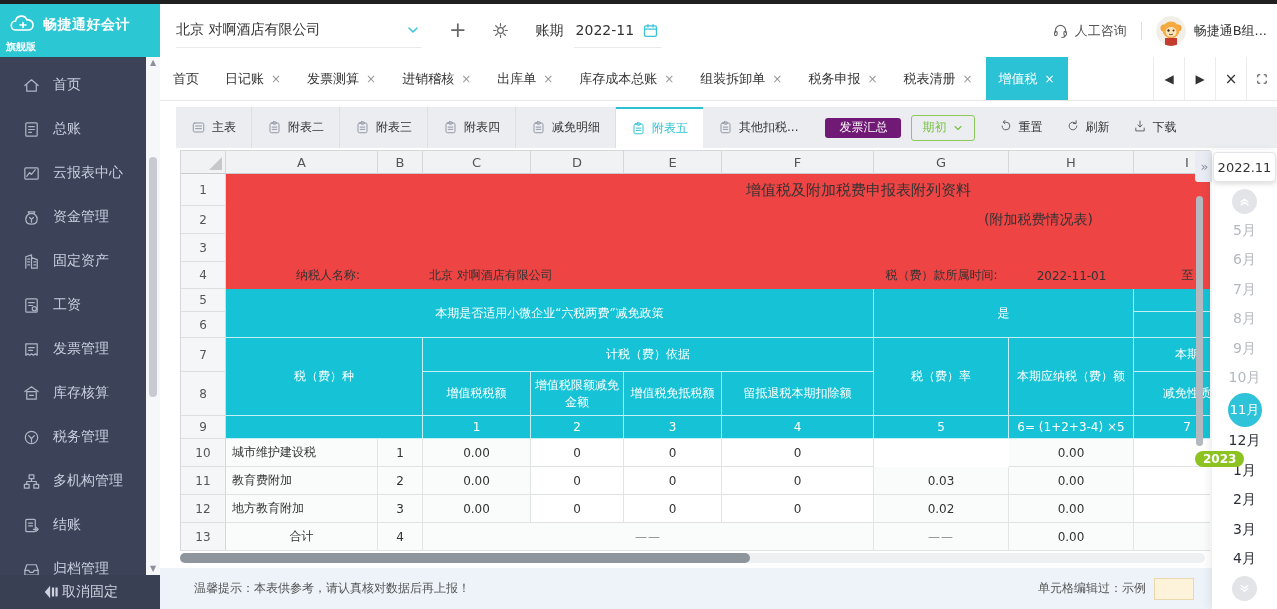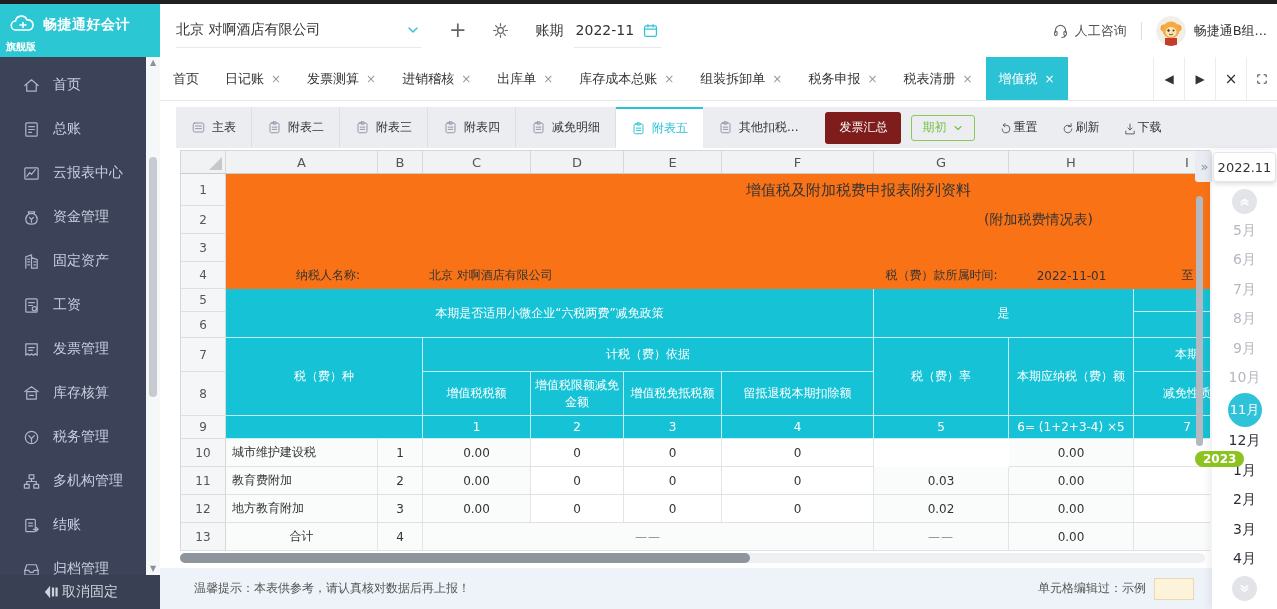--- a/index.html
+++ b/index.html
@@ -56,39 +56,39 @@
   .tctl{width:30px;border-left:1px solid #ececec;display:flex;align-items:center;justify-content:center;color:#333;
         font-size:12px;cursor:pointer;background:#fff;}
 
   
   .subbar{position:absolute;left:176px;top:107px;width:1101px;height:41px;background:#ebedf1;display:flex;align-items:center;}
   .stab{display:flex;align-items:center;gap:6px;height:41px;padding:0 15px;font-size:12px;color:#333;cursor:pointer;
         border-right:1px solid #dcdfe3;position:relative;}
   .stab .cico{width:15px;height:15px;color:#8f96a3;}
   .stab.active{background:#fff;color:#2bc2d6;border-top:2px solid #2bc2d6;border-right:none;height:39px;}
   .stab.active .cico{color:#2bc2d6;}
-  .btn-green{margin-left:12px;height:32px;padding:0 14px;background:#7f1d1d;color:#fff;font-size:12px;border:none;
+  .btn-green{margin-left:12px;height:20px;padding:0 14px;background:#701a75;color:#fff;font-size:12px;border:none;
              border-radius:3px;display:flex;align-items:center;cursor:pointer;}
   .btn-outline{margin-left:10px;height:26px;padding:0 10px;background:transparent;color:#76c243;font-size:12px;
                border:1px solid #8bc95c;border-radius:3px;display:flex;align-items:center;gap:6px;cursor:pointer;}
-  .tool-link{margin-left:24px;display:flex;align-items:flex-end;font-size:12px;color:#333;cursor:pointer;}
+  .tool-link{margin-left:24px;display:flex;align-items:flex-start;gap:5px;font-size:12px;color:#333;cursor:pointer;}
   .tool-link .tico{width:14px;height:14px;color:#555;}
 
   
   .sheet{position:absolute;left:180px;top:150px;width:1030px;height:401px;overflow:hidden;}
   .grid{display:grid;width:1060px;border-top:1px solid #d5d7da;border-left:1px solid #d5d7da;
         grid-template-columns:45px 152px 45px 108px 93px 98px 152px 135px 125px 107px;
         grid-template-rows:23px 32px 28px 28px 27px 23px 26px 34px 44px 23px 28px 28px 28px 28px;}
   .c{display:flex;align-items:center;justify-content:center;overflow:hidden;}
   .colhdr{background:#f1f2f4;border-right:1px solid #d5d7da;border-bottom:1px solid #c9cbce;color:#555;font-size:13px;}
   .rowhdr{background:#f5f6f8;border-right:1px solid #d5d7da;border-bottom:1px solid #dddfe1;color:#555;font-size:12px;}
   .corner{background:#f1f2f4;border-right:1px solid #d5d7da;border-bottom:1px solid #c9cbce;position:relative;}
   .corner:after{content:"";position:absolute;right:3px;bottom:3px;width:0;height:0;
                 border-left:13px solid transparent;border-bottom:13px solid #c6c8cb;}
-  .plain{background:#f97316;position:relative;}
+  .plain{background:#ef4444;position:relative;}
   .teal{background:#16c3d6;color:#fff;border-right:1px solid rgba(255,255,255,.75);
         border-bottom:1px solid rgba(255,255,255,.75);text-align:center;line-height:1.35;}
   .cell{border-right:1px solid #e2e4e6;border-bottom:1px solid #dfe1e3;}
   .ro{background:#fafbfb;}
   .ed{background:#fff;}
   .lft{justify-content:flex-start;padding-left:6px;}
   .rgt{justify-content:flex-end;padding-right:18px;}
   .title-abs{position:absolute;white-space:nowrap;top:50%;transform:translateY(-50%);}
   .dash{color:#8a8d91;letter-spacing:1px;}
 

